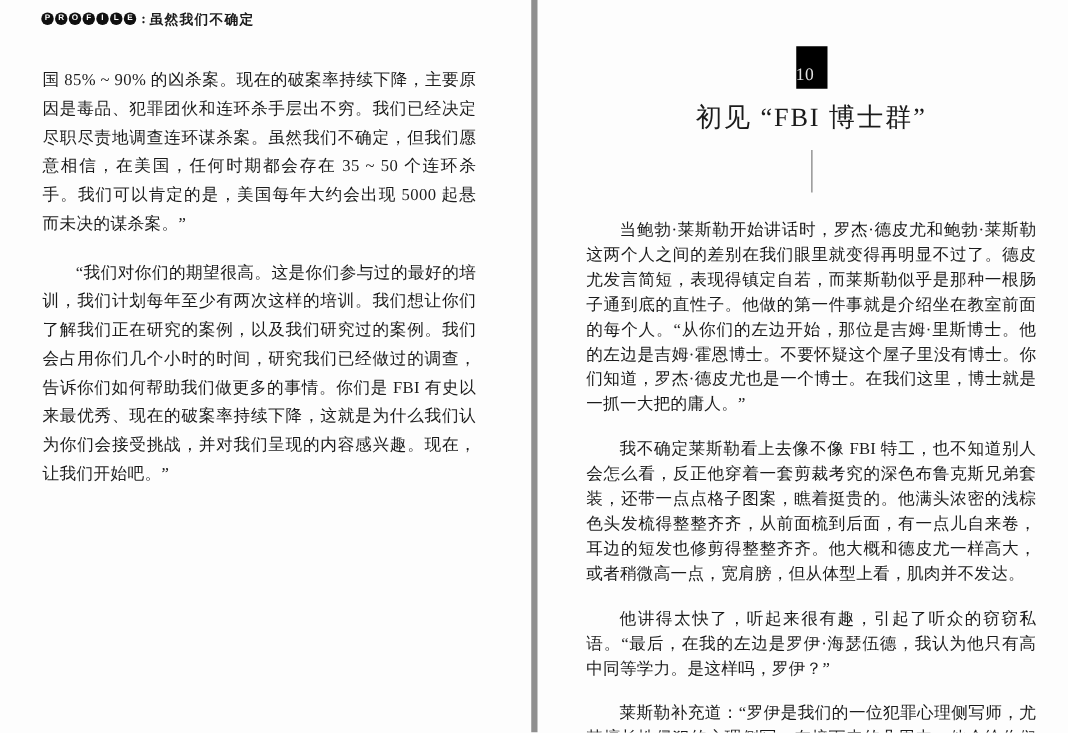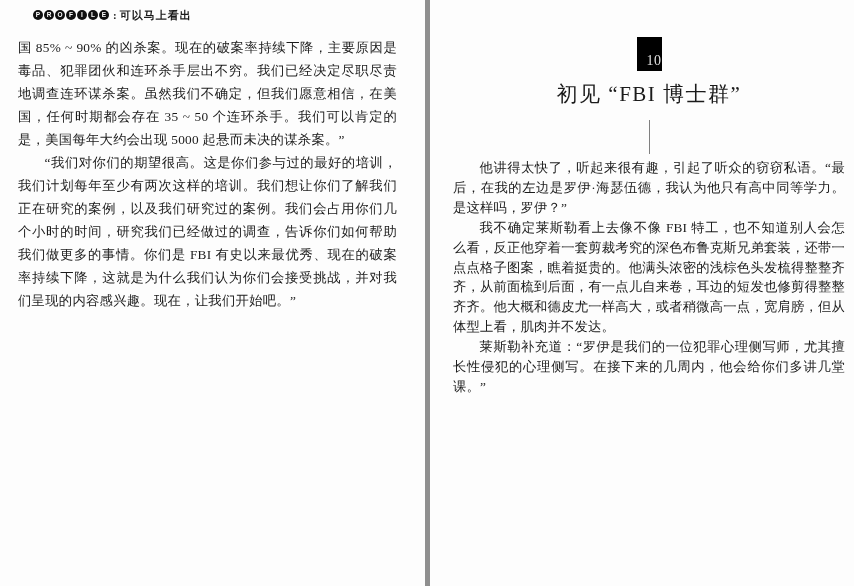--- a/index.html
+++ b/index.html
@@ -21,41 +21,41 @@
     display:inline-flex;align-items:center;justify-content:center;
     font-family:"Liberation Sans","DejaVu Sans",sans-serif;
     font-size:6.5px;font-weight:bold;line-height:1;
     margin-right:1px;flex:0 0 auto;
   }
   .header-sep{font-size:11px;font-weight:bold;margin:0 3px 0 3px;}
   .header-book-title{
     font-size:11px;font-weight:bold;letter-spacing:1px;white-space:nowrap;
   }
   .body-text p{
-    margin:0;padding:0;
+    margin:16px;padding:0;
     text-align:justify;
     text-justify:inter-ideograph;
   }
   .indent{text-indent:2em;}
   .left-body{
     position:absolute;left:18px;top:36px;width:379px;
     font-size:13.3px;line-height:23px;letter-spacing:0.3px;
   }
   
   .gutter-divider{
     position:absolute;left:425px;top:0;width:5px;height:586px;
   }
   
   .page-right{position:absolute;left:430px;top:0;width:424px;height:586px;}
   .chapter-head{
     position:absolute;left:23px;top:37px;width:392px;text-align:center;
   }
   .chapter-num-box{
     width:25px;height:34px;margin:0 auto;
-    display:flex;align-items:flex-end;justify-content:flex-end;
+    display:flex;align-items:flex-end;justify-content:flex-start;
     padding-bottom:2px;box-sizing:border-box;
     font-size:14px;letter-spacing:0.5px;
   }
   .chapter-title{
     margin-top:9px;font-size:21px;letter-spacing:1.5px;white-space:nowrap;
   }
   .chapter-rule{
     width:1px;height:34px;margin:12px auto 0;
   }
   .right-body{
@@ -72,21 +72,21 @@
     <span style="display:inline-flex;align-items:center;">
         <span class="dot">P</span>
         <span class="dot">R</span>
         <span class="dot">O</span>
         <span class="dot">F</span>
         <span class="dot">I</span>
         <span class="dot">L</span>
         <span class="dot">E</span>
       </span>
     <span class="header-sep">:</span>
-    <span class="header-book-title">可以马上看出</span>
+    <span class="header-book-title">虽然我们不确定</span>
   </div>
 
   <div class="left-body body-text">
     <p>国 85% ~ 90% 的凶杀案。现在的破案率持续下降，主要原因是毒品、犯罪团伙和连环杀手层出不穷。我们已经决定尽职尽责地调查连环谋杀案。虽然我们不确定，但我们愿意相信，在美国，任何时期都会存在 35 ~ 50 个连环杀手。我们可以肯定的是，美国每年大约会出现 5000 起悬而未决的谋杀案。”</p>
     <p class="indent">“我们对你们的期望很高。这是你们参与过的最好的培训，我们计划每年至少有两次这样的培训。我们想让你们了解我们正在研究的案例，以及我们研究过的案例。我们会占用你们几个小时的时间，研究我们已经做过的调查，告诉你们如何帮助我们做更多的事情。你们是 FBI 有史以来最优秀、现在的破案率持续下降，这就是为什么我们认为你们会接受挑战，并对我们呈现的内容感兴趣。现在，让我们开始吧。”</p>
   </div>
 
 </div>
 
 <div class="gutter-divider" style="background: rgb(143, 143, 143);"></div>
@@ -95,19 +95,20 @@
 
   <div class="chapter-head">
     <div class="chapter-num-box" style="background: rgb(0, 0, 0); color: rgb(224, 224, 224);">
       <span>10</span>
     </div>
     <div class="chapter-title">初见 “FBI 博士群”</div>
     <div class="chapter-rule" style="background: rgb(128, 128, 128);"></div>
   </div>
 
   <div class="right-body body-text">
+    <p class="indent">当鲍勃·莱斯勒开始讲话时，罗杰·德皮尤和鲍勃·莱斯勒这两个人之间的差别在我们眼里就变得再明显不过了。德皮尤发言简短，表现得镇定自若，而莱斯勒似乎是那种一根肠子通到底的直性子。他做的第一件事就是介绍坐在教室前面的每个人。“从你们的左边开始，那位是吉姆·里斯博士。他的左边是吉姆·霍恩博士。不要怀疑这个屋子里没有博士。你们知道，罗杰·德皮尤也是一个博士。在我们这里，博士就是一抓一大把的庸人。”</p>
+    <p class="indent">我不确定莱斯勒看上去像不像 FBI 特工，也不知道别人会怎么看，反正他穿着一套剪裁考究的深色布鲁克斯兄弟套装，还带一点点格子图案，瞧着挺贵的。他满头浓密的浅棕色头发梳得整整齐齐，从前面梳到后面，有一点儿自来卷，耳边的短发也修剪得整整齐齐。他大概和德皮尤一样高大，或者稍微高一点，宽肩膀，但从体型上看，肌肉并不发达。</p>
     <p class="indent">他讲得太快了，听起来很有趣，引起了听众的窃窃私语。“最后，在我的左边是罗伊·海瑟伍德，我认为他只有高中同等学力。是这样吗，罗伊？”</p>
-    <p class="indent">我不确定莱斯勒看上去像不像 FBI 特工，也不知道别人会怎么看，反正他穿着一套剪裁考究的深色布鲁克斯兄弟套装，还带一点点格子图案，瞧着挺贵的。他满头浓密的浅棕色头发梳得整整齐齐，从前面梳到后面，有一点儿自来卷，耳边的短发也修剪得整整齐齐。他大概和德皮尤一样高大，或者稍微高一点，宽肩膀，但从体型上看，肌肉并不发达。</p>
     <p class="indent">莱斯勒补充道：“罗伊是我们的一位犯罪心理侧写师，尤其擅长性侵犯的心理侧写。在接下来的几周内，他会给你们多讲几堂课。”</p>
 
   </div>
 
 </div>
 
 </body></html>

